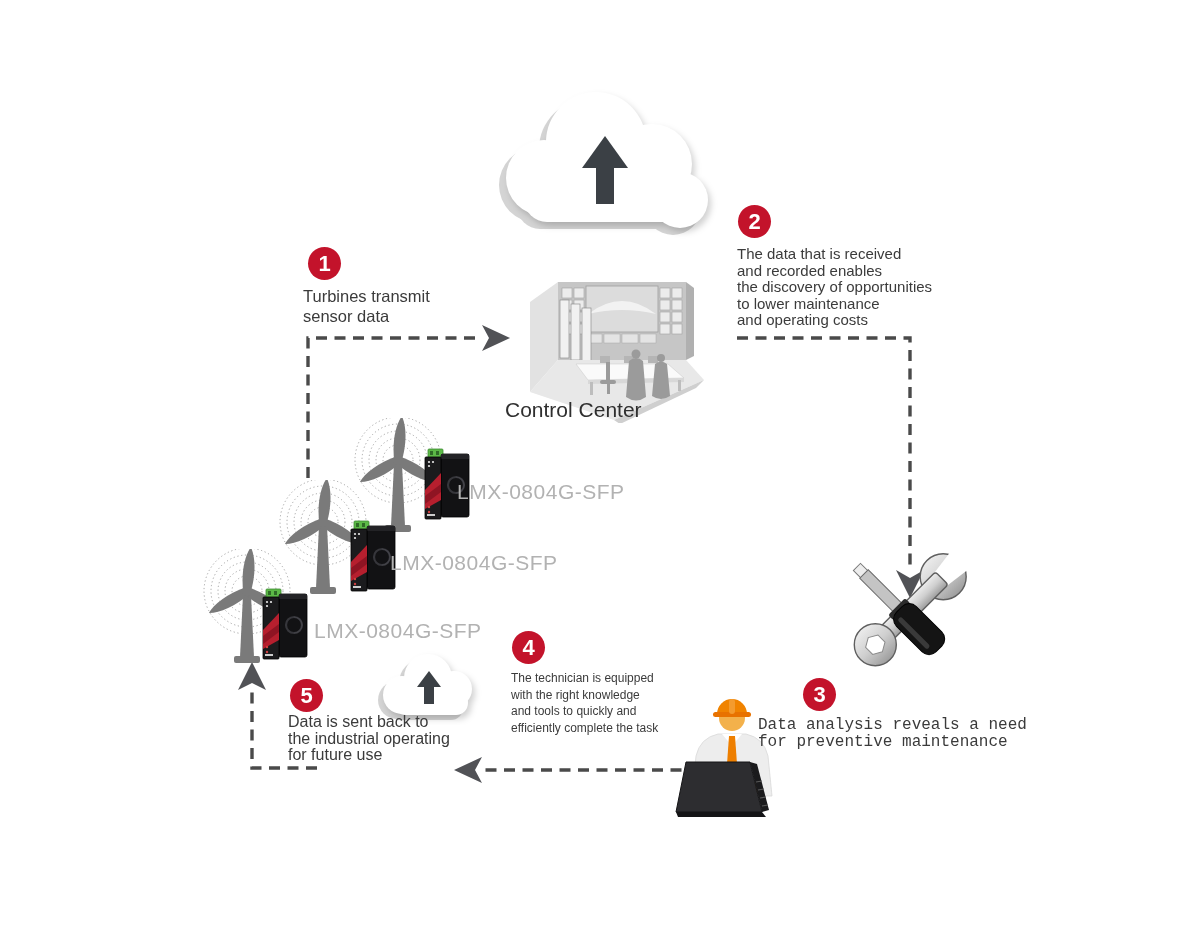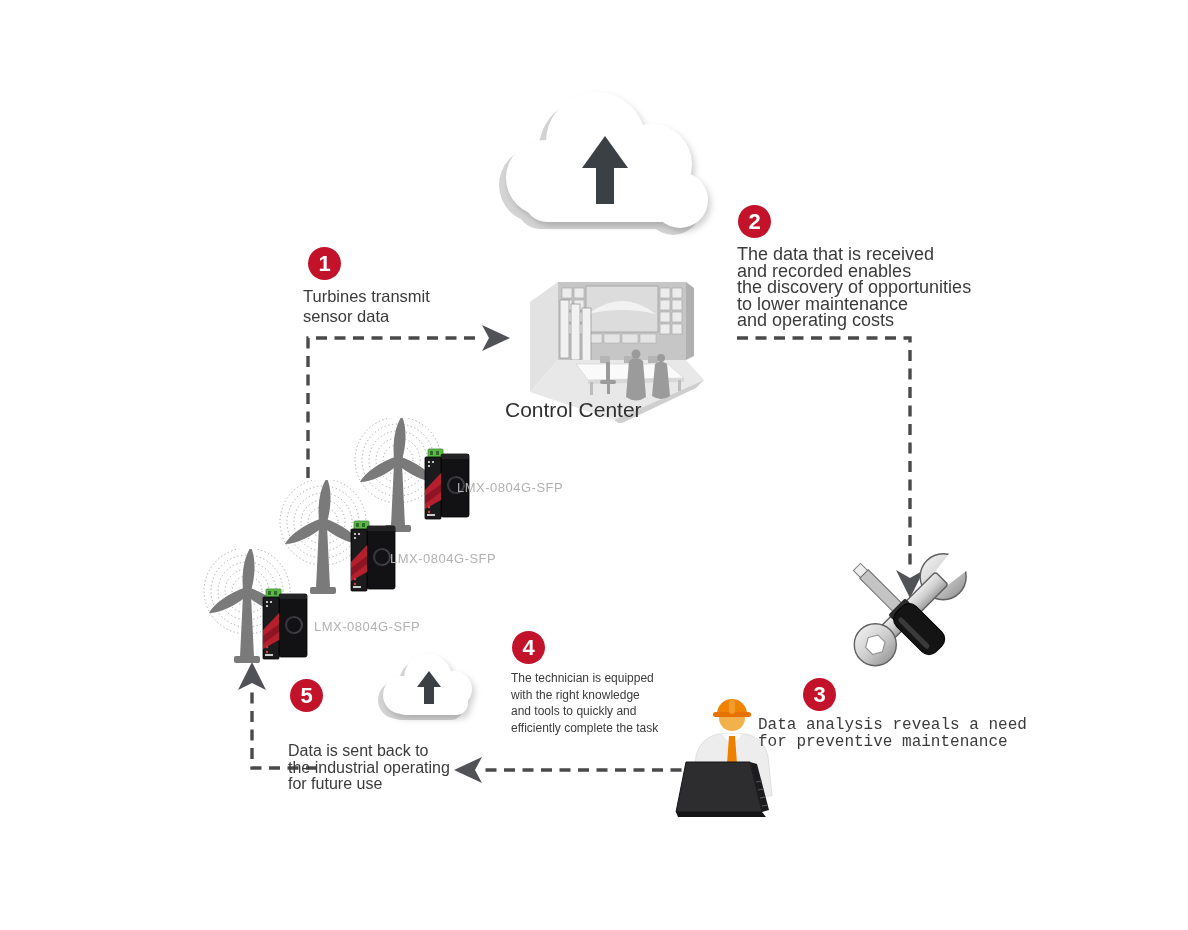--- a/index.html
+++ b/index.html
@@ -14,31 +14,31 @@
   .head{fill:#515256;stroke:none;}
 
   
   .badge{position:absolute;width:33px;height:33px;border-radius:50%;background:#c3132b;
          color:#ffffff;font-size:22px;font-weight:700;display:flex;align-items:center;
          justify-content:center;line-height:1;}
   #b1{left:308px;top:247px;} #b2{left:738px;top:205px;} #b3{left:803px;top:678px;}
   #b4{left:512px;top:631px;} #b5{left:290px;top:679px;}
 
   
-  .step-text{position:absolute;color:#3b3b3b;font-size:18px;line-height:16.5px;}
+  .step-text{position:absolute;color:#3b3b3b;font-size:15px;line-height:16.5px;}
   #s1-text{left:303px;top:286px;font-size:16.5px;line-height:20px;}
   #s2-text{left:737px;top:246px;}
   #s3-text{left:758px;top:717px;font-size:16px;line-height:17px;font-family:Liberation Mono, monospace;}
   #s4-text{left:511px;top:670px;font-size:12px;}
-  #s5-text{left:288px;top:714px;font-size:16px;margin-top:29px;}
+  #s5-text{left:288px;top:714px;font-size:16px;}
 
   
   #cloud-label{left:482px;top:237px;width:250px;text-align:center;font-size:23px;color:#3c3c3c;}
   #cc-label{left:505px;top:398px;width:220px;text-align:left;font-size:21px;color:#2f2f2f;}
-  .lmx{position:absolute;font-size:13px;color:#b2b2b2;letter-spacing:0.5px;text-align:center;}
+  .lmx{position:absolute;font-size:21px;color:#b2b2b2;letter-spacing:0.5px;text-align:center;}
   #lmx1{left:457px;top:480px;} #lmx2{left:390px;top:551px;} #lmx3{left:314px;top:619px;}
 
   .soft-shadow{filter:drop-shadow(3px 4px 3px rgba(0,0,0,0.18));}
 </style>
 </head>
 <body>
 
 <div class="canvas">
 
   <svg width="0" height="0" class="abs" aria-hidden="true">

